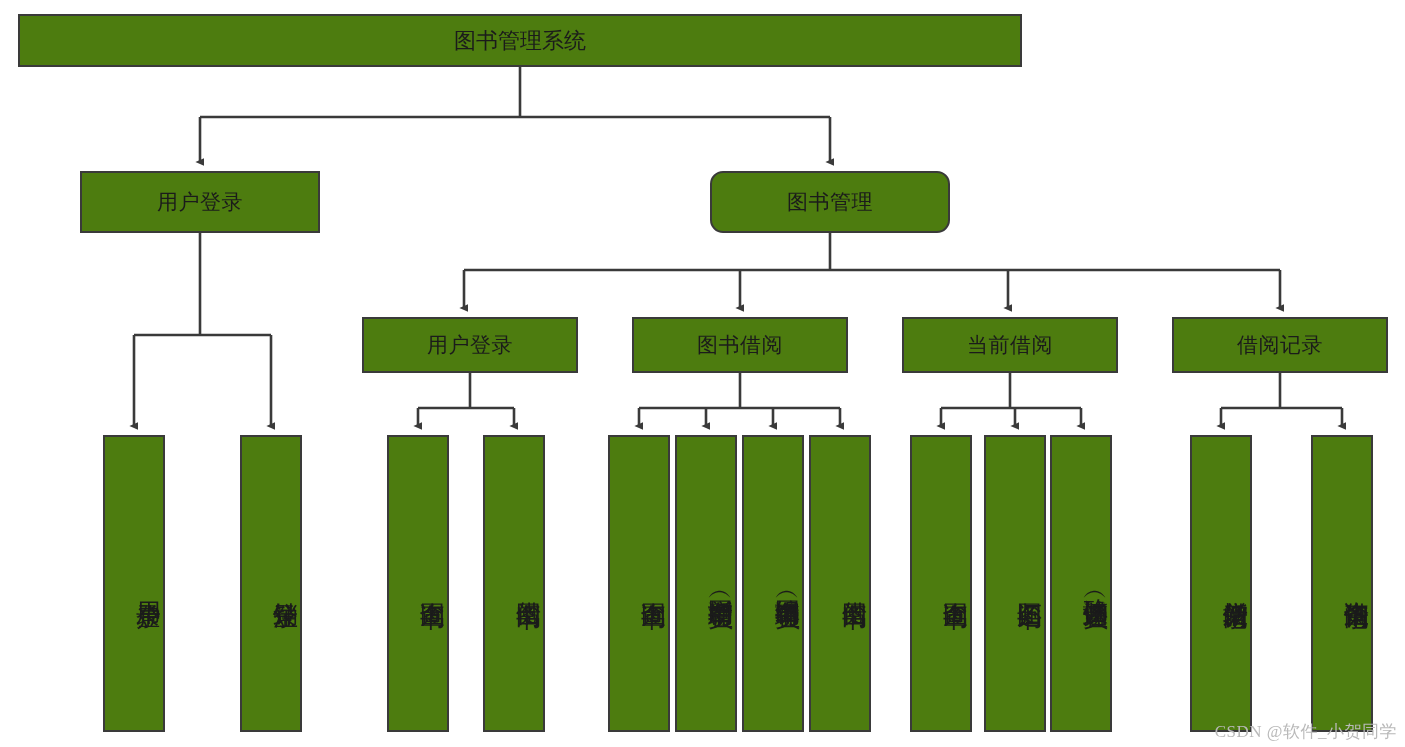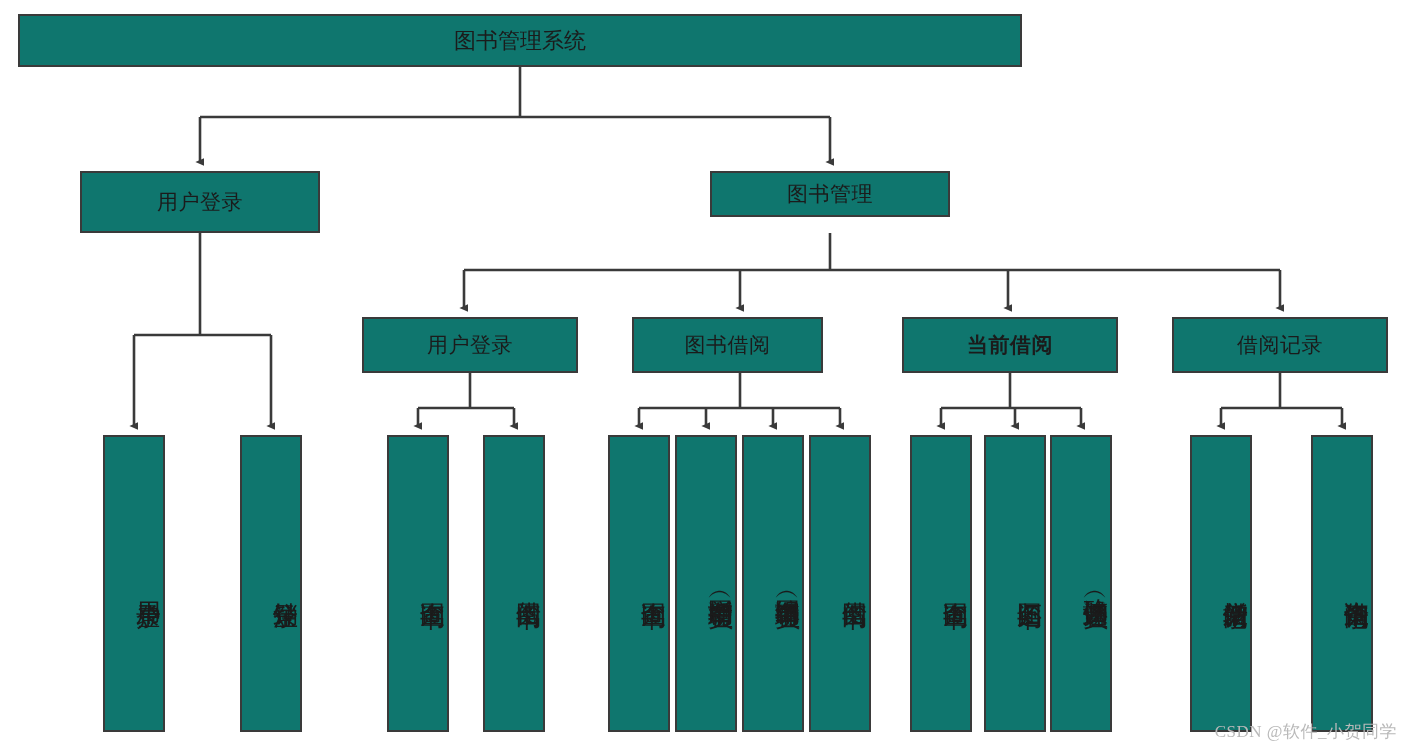--- a/index.html
+++ b/index.html
@@ -23,21 +23,21 @@
     left: 0;
     top: 0;
     width: 1405px;
     height: 747px;
     pointer-events: none;
   }
   .node {
     position: absolute;
     box-sizing: border-box;
     border: 2.5px solid #3a3a3a;
-    background: #0f766e;
+    background: #4d7c0f;
     display: flex;
     align-items: center;
     justify-content: center;
     color: #1b1b1b;
   }
   .node-h {
     font-size: 21px;
     letter-spacing: 0.5px;
   }
   .node-root {
@@ -126,31 +126,31 @@
     </g>
   </svg>
 
   <div class="node node-root" style="left: 18px; top: 14px; width: 1004px; height: 53px; border-color: rgb(58, 58, 58); color: rgb(27, 27, 27);">
     <span>图书管理系统</span>
   </div>
 
   <div class="node node-h" style="left: 80px; top: 171px; width: 240px; height: 62px; border-color: rgb(58, 58, 58); color: rgb(27, 27, 27);">
     <span>用户登录</span>
   </div>
-  <div class="node node-h" style="left: 710px; top: 171px; width: 240px; height: 46px; border-color: rgb(58, 58, 58); color: rgb(27, 27, 27);">
+  <div class="node node-h" style="left: 710px; top: 171px; width: 240px; height: 62px; border-color: rgb(58, 58, 58); color: rgb(27, 27, 27); border-radius: 13px;">
     <span>图书管理</span>
   </div>
 
   <div class="node node-h" style="left: 362px; top: 317px; width: 216px; height: 56px; border-color: rgb(58, 58, 58); color: rgb(27, 27, 27);">
     <span>用户登录</span>
   </div>
-  <div class="node node-h" style="left: 632px; top: 317px; width: 191px; height: 56px; border-color: rgb(58, 58, 58); color: rgb(27, 27, 27);">
+  <div class="node node-h" style="left: 632px; top: 317px; width: 216px; height: 56px; border-color: rgb(58, 58, 58); color: rgb(27, 27, 27);">
     <span>图书借阅</span>
   </div>
-  <div class="node node-h" style="left: 902px; top: 317px; width: 216px; height: 56px; border-color: rgb(58, 58, 58); color: rgb(27, 27, 27); font-weight: bold;">
+  <div class="node node-h" style="left: 902px; top: 317px; width: 216px; height: 56px; border-color: rgb(58, 58, 58); color: rgb(27, 27, 27);">
     <span>当前借阅</span>
   </div>
   <div class="node node-h" style="left: 1172px; top: 317px; width: 216px; height: 56px; border-color: rgb(58, 58, 58); color: rgb(27, 27, 27);">
     <span>借阅记录</span>
   </div>
 
   <div class="node node-v" style="left: 103px; top: 435px; width: 62px; height: 297px; border-color: rgb(58, 58, 58); color: rgb(27, 27, 27);">
     <span>用户登录</span>
   </div>
   <div class="node node-v" style="left: 240px; top: 435px; width: 62px; height: 297px; border-color: rgb(58, 58, 58); color: rgb(27, 27, 27);">

